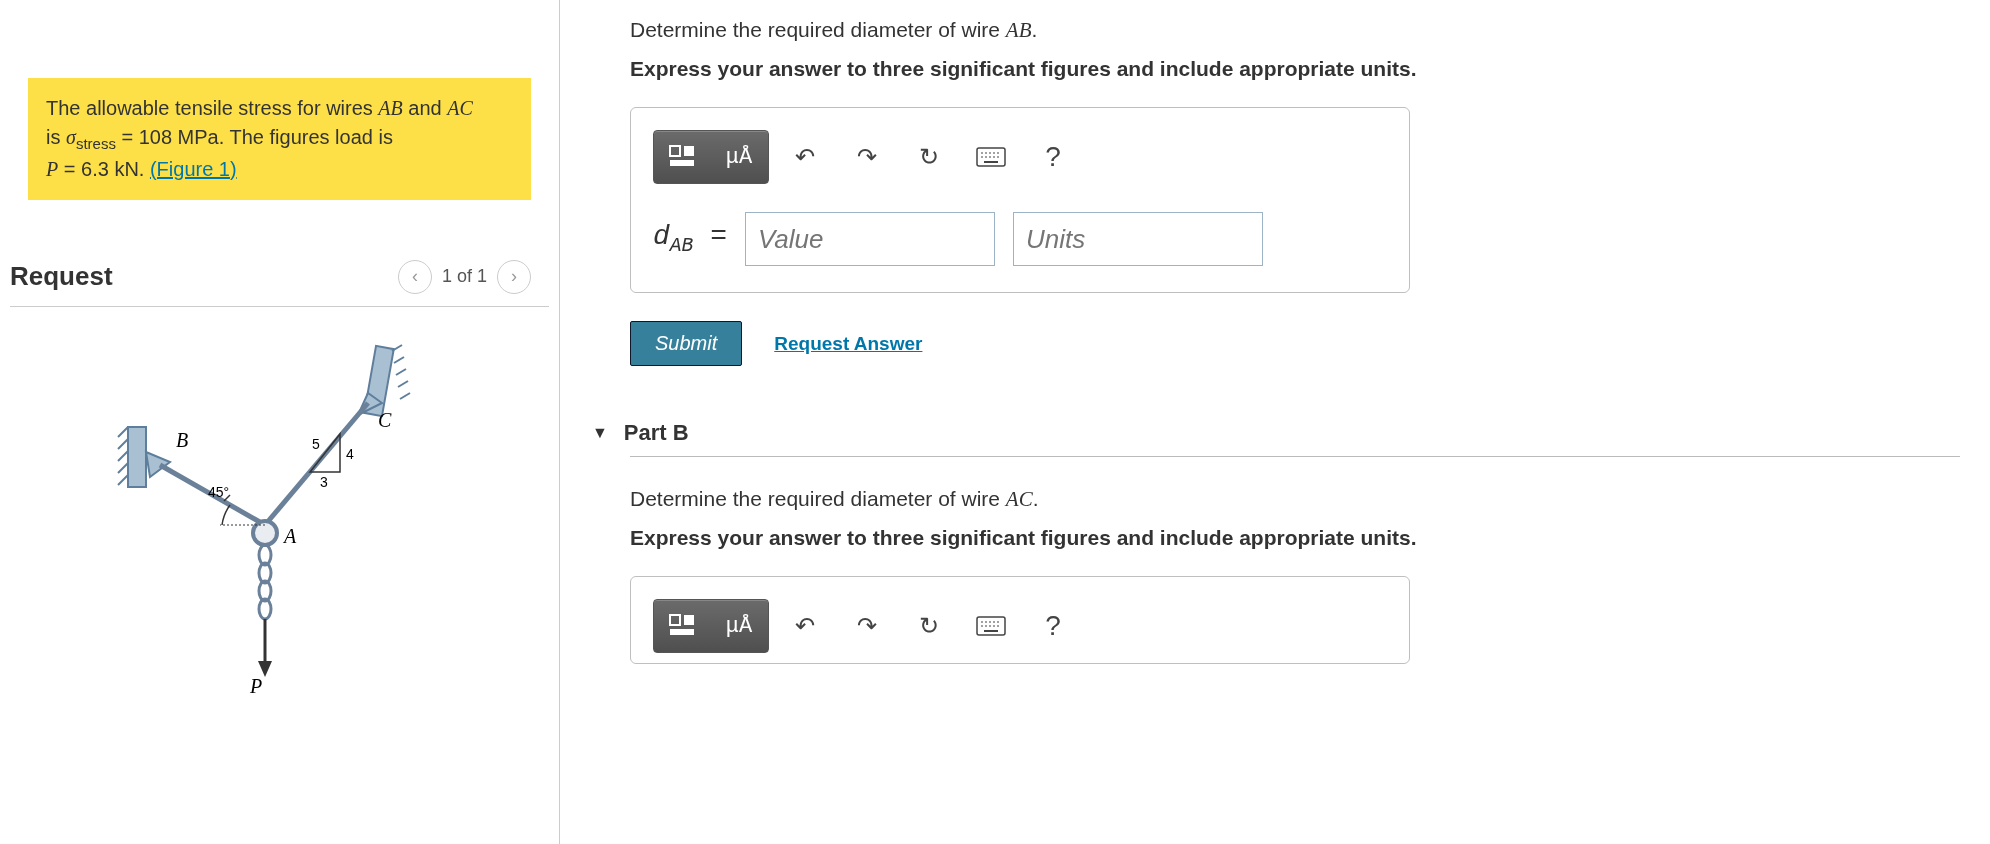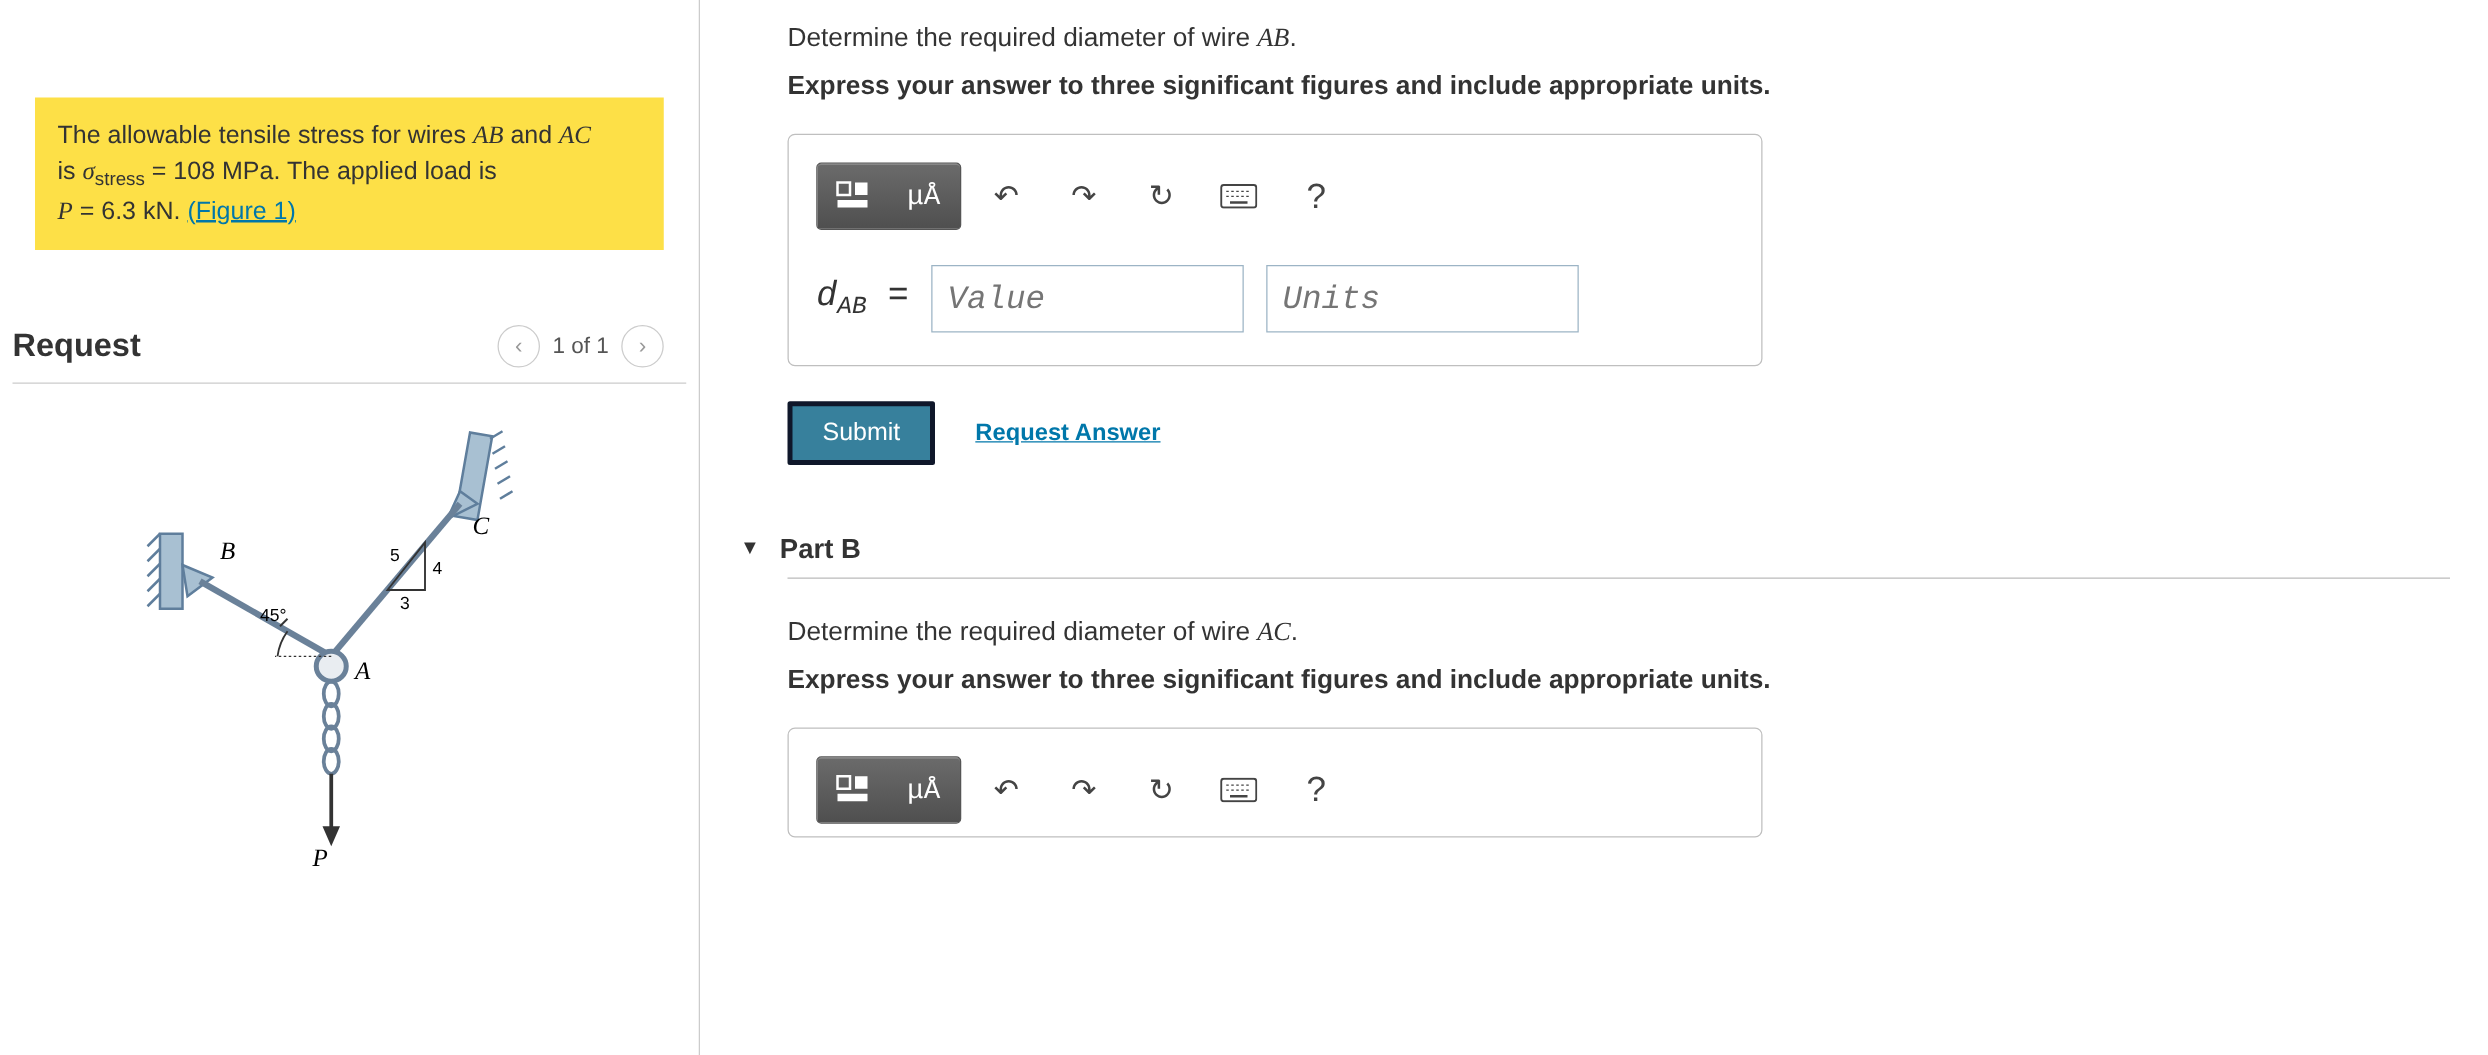--- a/index.html
+++ b/index.html
@@ -105,51 +105,52 @@
 
   .input-row {
     display: flex; align-items: center; gap: 18px;
     margin-top: 28px;
   }
   .var-label { font-family: Liberation Mono, monospace; font-style: italic; font-size: 28px; }
   .var-label .sub2 { font-size: 0.7em; font-style: italic; vertical-align: sub; }
   .text-in {
     width: 250px; height: 54px;
     border: 1px solid #9cb4c5;
-    font-family: Liberation Mono, monospace; font-style: italic;
+    font-family: Liberation Sans, sans-serif; font-style: italic;
     font-size: 26px; color: #888;
     padding: 4px 12px;
     background: #fff;
   }
 
   .submit-row { display: flex; align-items: center; gap: 32px; margin-top: 28px; }
   .submit-btn {
     background: #37809c; color: #fff;
-    border: 4px solid #0f172a;
+    border: 1px solid #0f172a;
     padding: 10px 24px;
     font-size: 20px; cursor: pointer;
     border-radius: 2px;
+    font-style: italic;
   }
   .req-link { color: #0077aa; font-weight: bold; text-decoration: underline; cursor: pointer; font-size: 19px; }
 
   .part-head { display: flex; align-items: center; gap: 16px; margin: 54px 0 10px -38px; }
   .part-caret { font-size: 16px; color: #333; }
   .part-title { font-weight: bold; font-size: 22px; }
 
   .hr2 { border: none; border-top: 1px solid #bbb; margin: 8px 0 30px 0; width: 100%; }
 </style>
 </head>
 <body>
 
 <div class="layout">
 
   <div class="left-col">
     <div class="problem-box">
       <span>The allowable tensile stress for wires </span><span class="ital">AB</span><span> and </span><span class="ital">AC</span><br>
-      <span>is </span><span class="ital">σ</span><span class="sub">stress</span><span> = </span><span>108 MPa</span><span>. The applied load is</span><br>
+      <span>is </span><span class="ital">σ</span><span class="sub">stress</span><span> = </span><span>108 MPa</span><span>. The figures load is</span><br>
       <span class="ital">P</span><span> = </span><span>6.3 kN</span>. <a>(Figure 1)</a>
     </div>
 
     <div class="figure-header">
       <div class="figure-title">Request</div>
       <div class="nav-group">
         <div class="nav-btn">‹</div>
         <span>1 of 1</span>
         <div class="nav-btn">›</div>
       </div>

